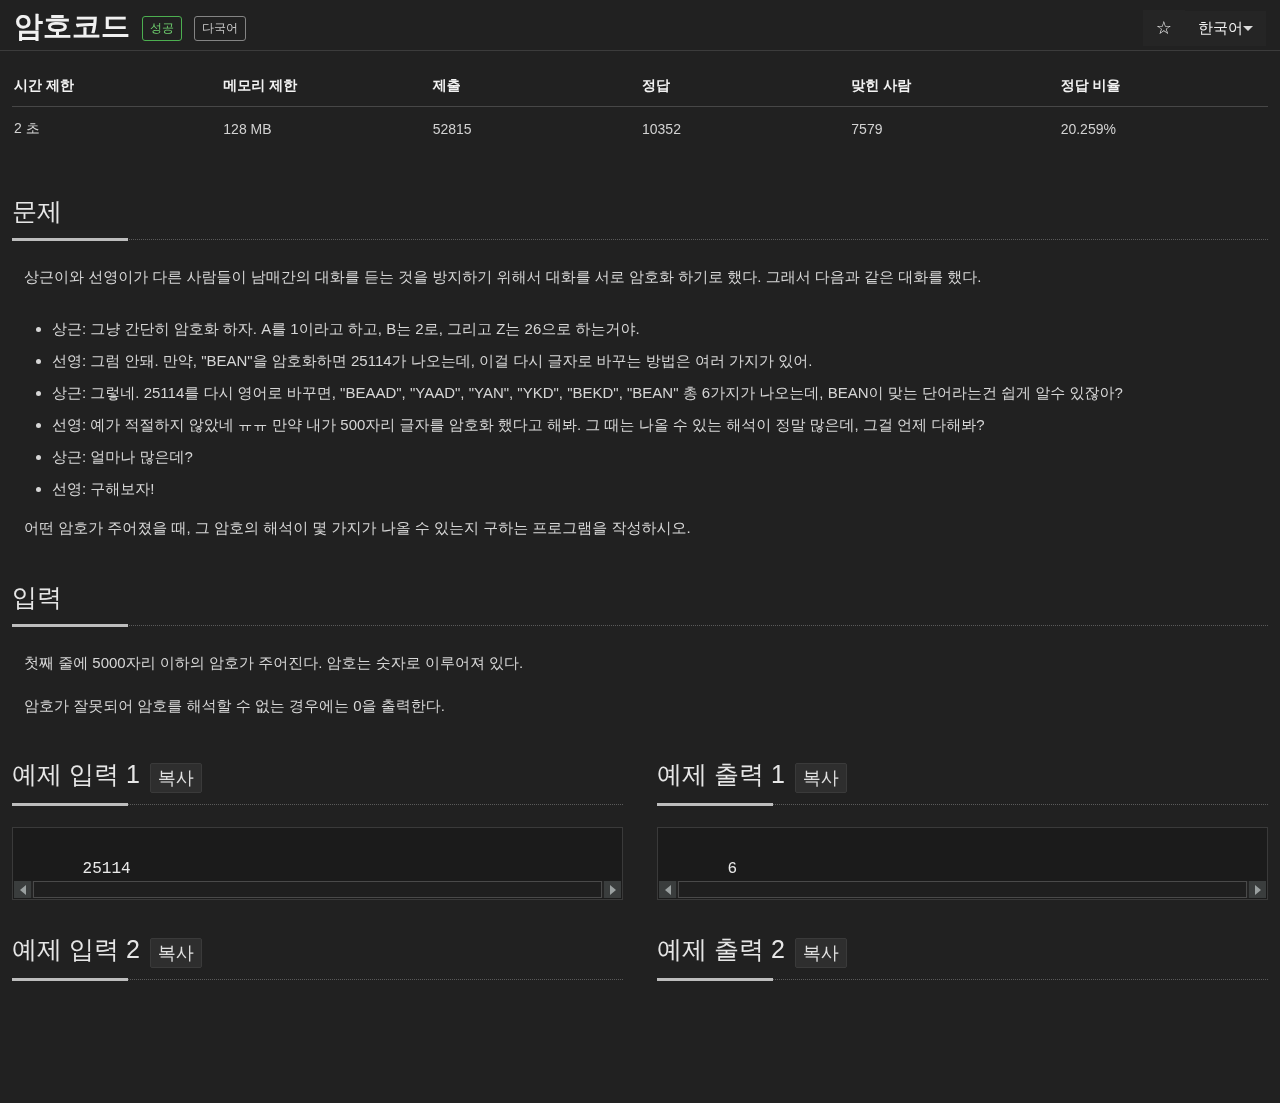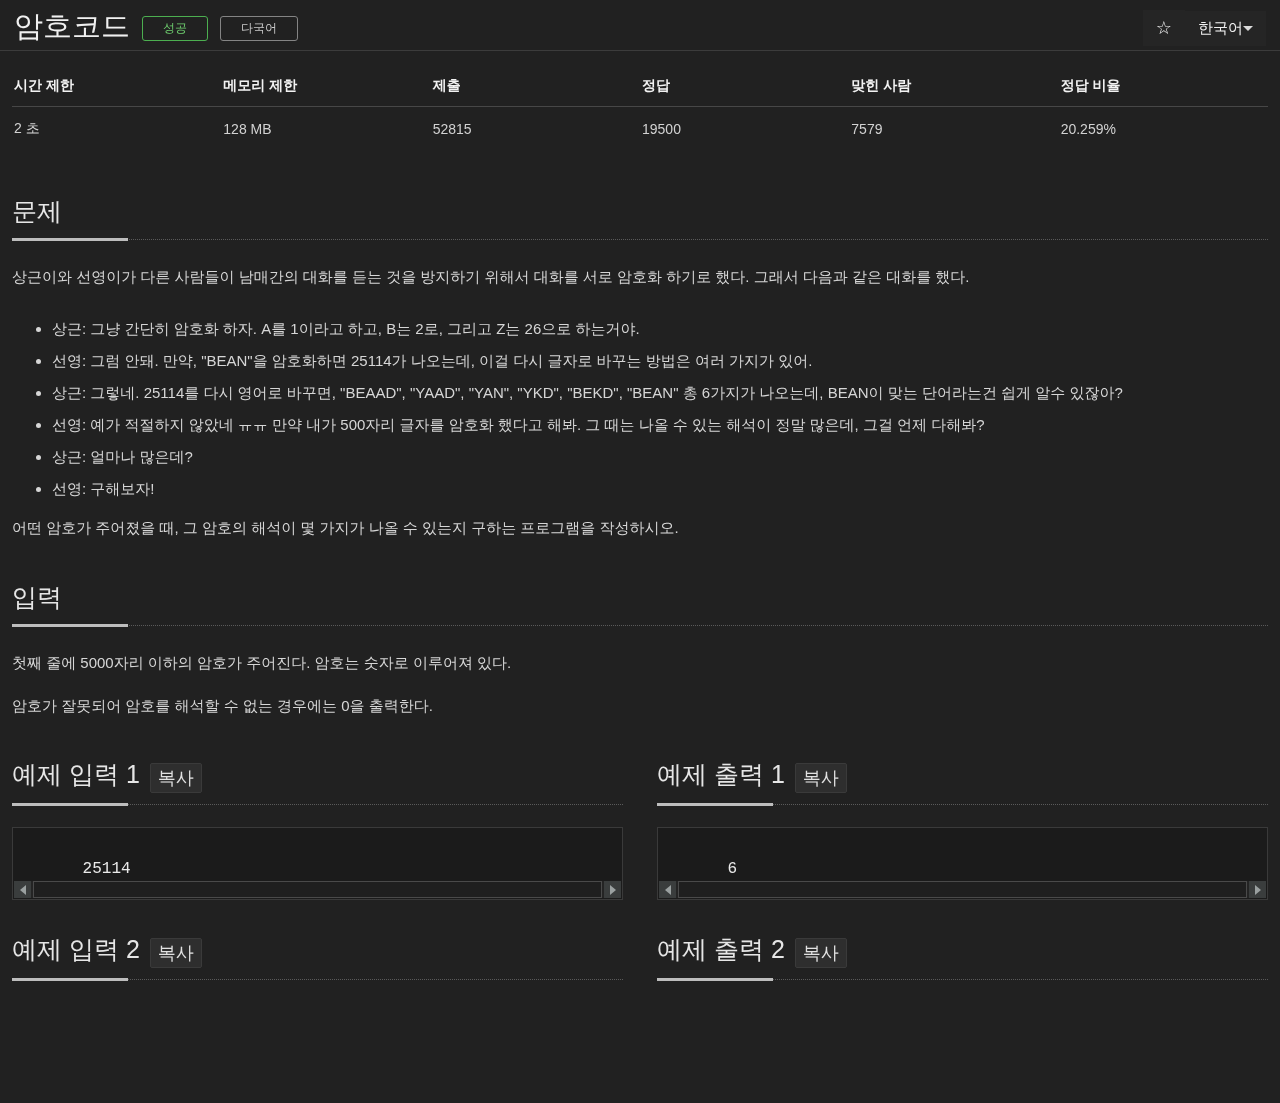--- a/index.html
+++ b/index.html
@@ -11,23 +11,23 @@
     font-size:15px;
   }
 
   
   .header {
     display:flex; justify-content:space-between; align-items:flex-start;
     padding:8px 14px 4px 14px;
     border-bottom:1px solid #3c3c3c;
   }
   .title-wrap { display:flex; align-items:center; gap:12px; }
-  .page-title { font-size:29px; font-weight:400; color:#f0f0f0; margin:0; line-height:1.3; }
+  .page-title { font-size:29px; font-weight:700; color:#f0f0f0; margin:0; line-height:1.3; }
   .badge {
-    font-size:12px; padding:3px 20px; border-radius:3px;
+    font-size:12px; padding:3px 7px; border-radius:3px;
     border:1px solid; background:transparent; cursor:pointer;
     margin-top:4px; display:inline-block;
   }
   .badge.success { color:#6fcf6f; border-color:#4caf50; }
   .badge.plain   { color:#c9c9c9; border-color:#848484; }
   .header-right { display:flex; align-items:center; margin-top:2px; }
   .icon-btn {
     color:#f0f0f0; font-size:18px; padding:7px 13px; cursor:pointer;
     background:rgba(255,255,255,0.02);
   }
@@ -58,21 +58,21 @@
   .content { padding:0 12px; }
   .sec-heading {
     font-size:25px; font-weight:500; color:#e6e6e6;
     margin:38px 0 0 0; padding:4px 0 11px 0;
     border-bottom:1px dotted #5a5a5a; position:relative;
   }
   .sec-heading::after {
     content:""; position:absolute; left:0; bottom:-2px;
     width:116px; height:3px; background:#bdbdbd;
   }
-  .para { margin:26px 0 0 0; line-height:1.45; color:#d6d6d6; }
+  .para { margin:26px 0 0 12px; line-height:1.45; color:#d6d6d6; }
   ul.dialogue { margin:30px 0 0 0; padding-left:40px; }
   ul.dialogue li { margin-bottom:11px; line-height:1.4; color:#d6d6d6; }
 
   
   .samples-grid {
     display:grid; grid-template-columns:1fr 1fr; column-gap:34px;
     margin-top:34px; padding:0 12px;
   }
   .sample-block.row2 { margin-top:26px; }
   .sample-heading {
@@ -148,21 +148,21 @@
         <th>정답</th>
         <th>맞힌 사람</th>
         <th>정답 비율</th>
       </tr>
     </thead>
     <tbody>
       <tr>
         <td>2 초</td>
         <td>128 MB</td>
         <td>52815</td>
-        <td>19500</td>
+        <td>10352</td>
         <td>7579</td>
         <td>20.259%</td>
       </tr>
     </tbody>
   </table>
 </div>
 
 <div class="content">
   <h2 class="sec-heading">문제</h2>
   <p class="para">상근이와 선영이가 다른 사람들이 남매간의 대화를 듣는 것을 방지하기 위해서 대화를 서로 암호화 하기로 했다. 그래서 다음과 같은 대화를 했다.</p>

